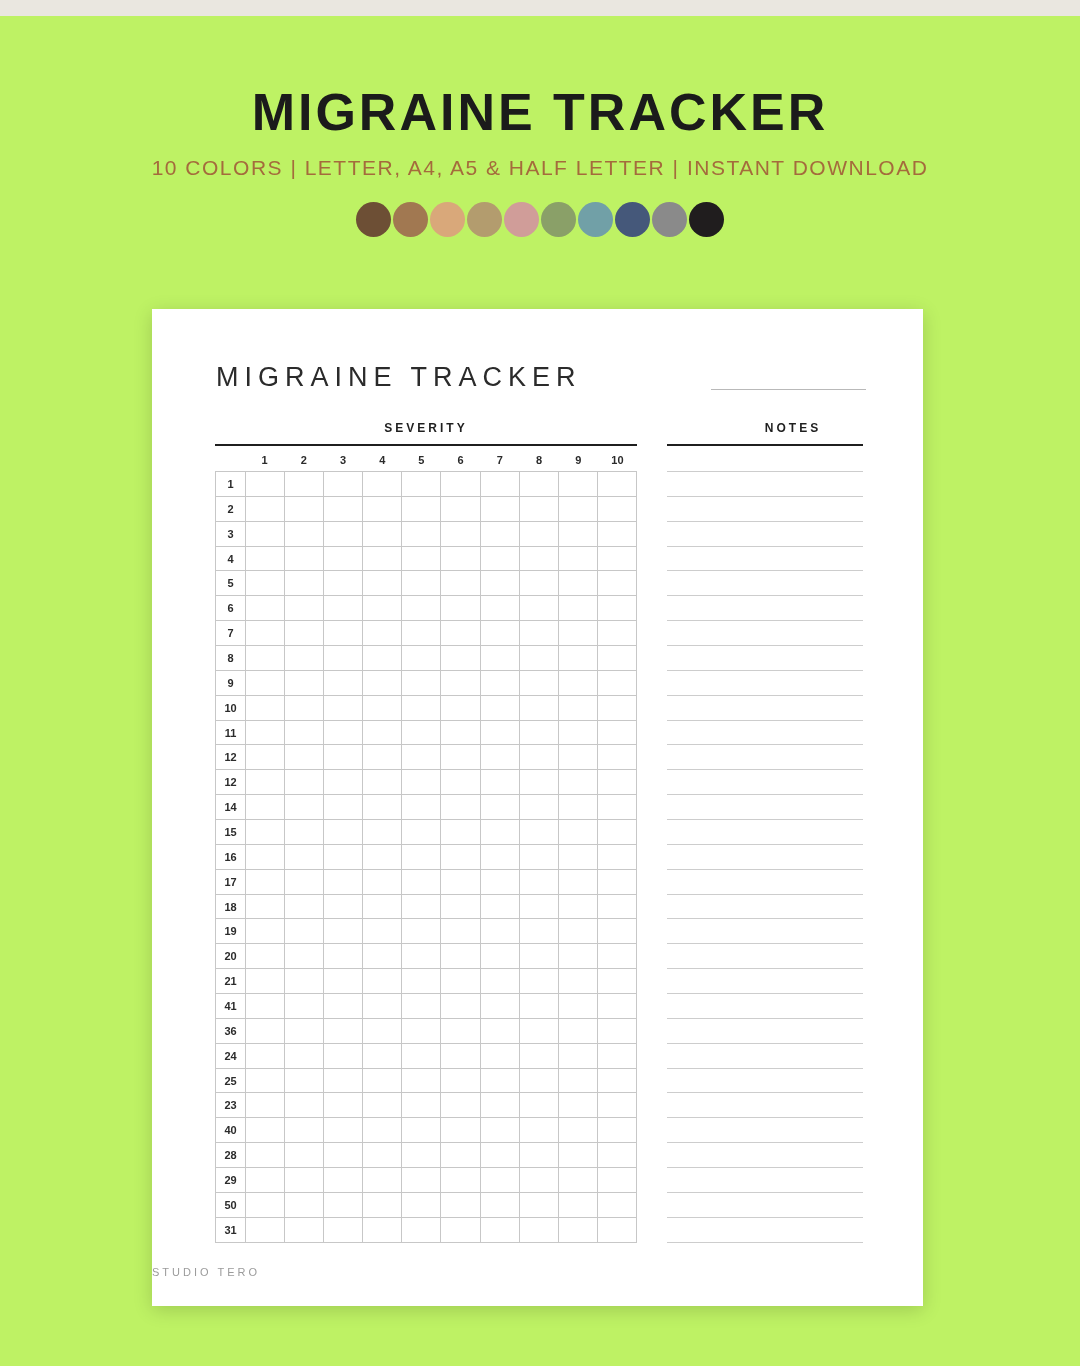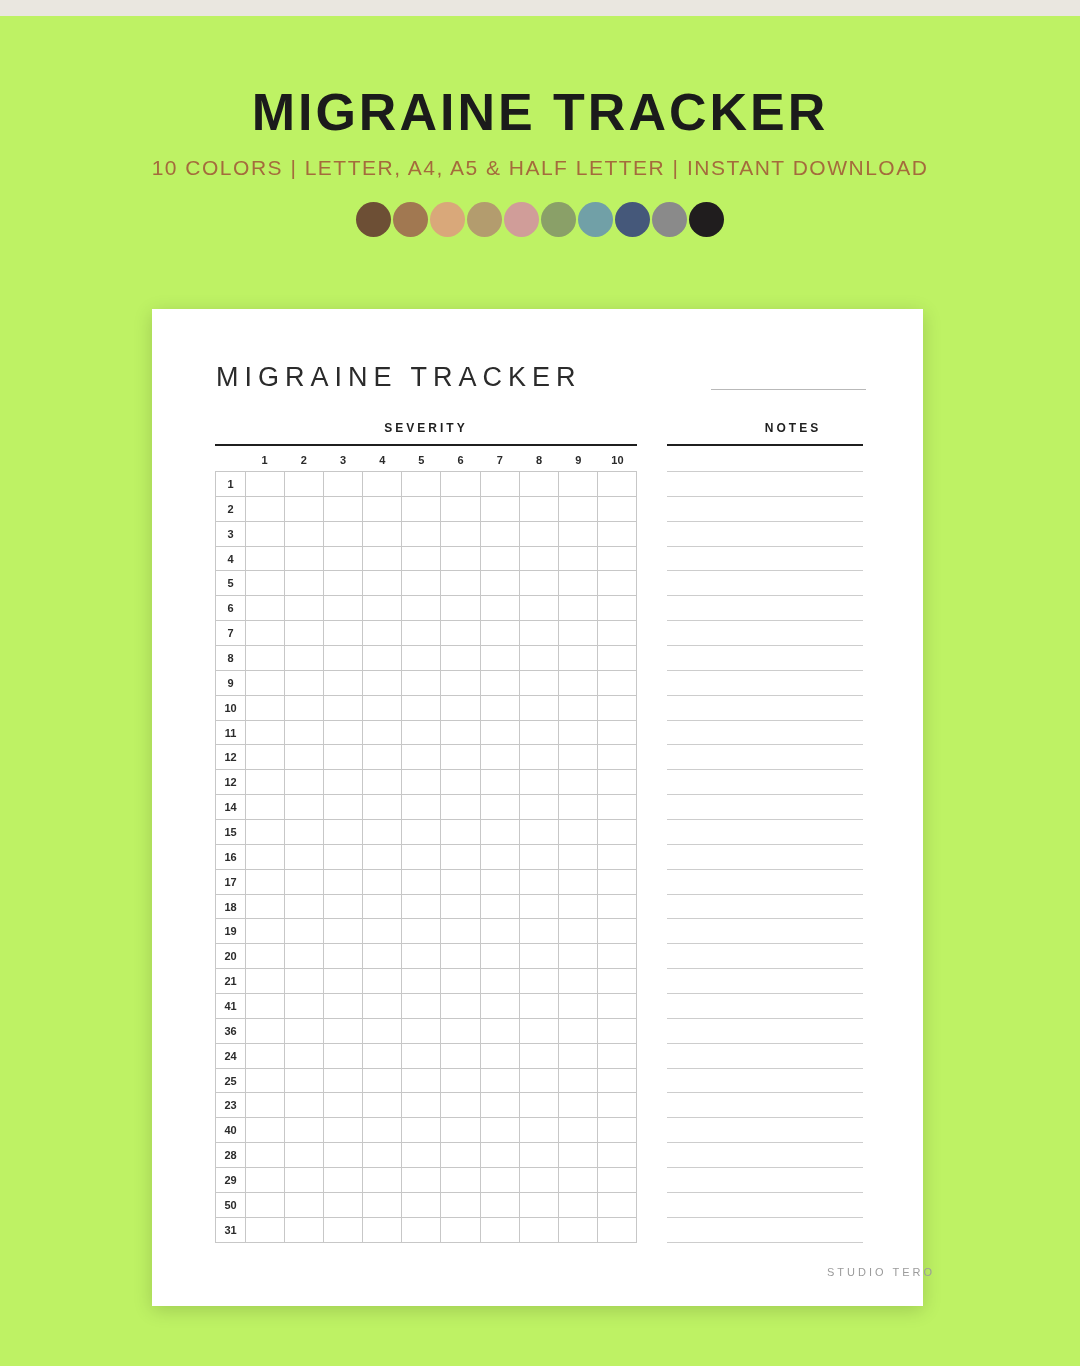--- a/index.html
+++ b/index.html
@@ -73,22 +73,22 @@
     font-size:11px; font-weight:700; color:#2b2b2b;
   }
 
   .note-lines {
     position:absolute; left:515px; top:162px; width:196px;
     border-top:1px solid #cdcdcd;
   }
   .note-line { height:24.87px; border-bottom:1px solid #cdcdcd; }
 
   .paper-footer {
-    position:absolute; left:12px; top:957px; width:100%;
-    text-align:right; font-size:11px; letter-spacing:3px; color:#9b9b9b;
+    position:absolute; left:0; top:957px; width:100%;
+    text-align:left; font-size:11px; letter-spacing:3px; color:#9b9b9b;
   }
 </style>
 </head>
 <body>
 
 <div class="canvas">
 
   <h1 class="header-title">MIGRAINE TRACKER</h1>
 
   <div class="header-subtitle">10 COLORS | LETTER, A4, A5 &amp; HALF LETTER | INSTANT DOWNLOAD</div>

